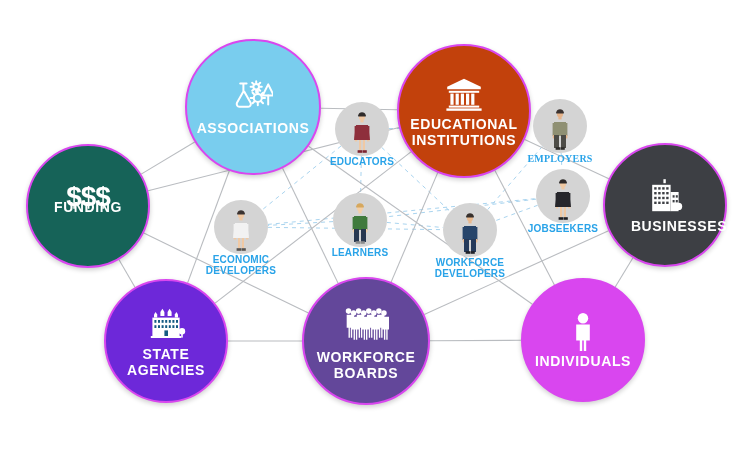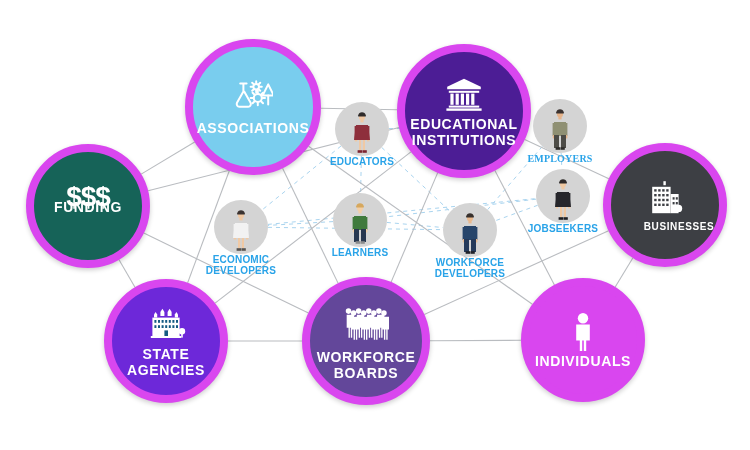--- a/index.html
+++ b/index.html
@@ -11,21 +11,21 @@
     position:relative;
   }
   #stage{position:absolute;inset:0;width:750px;height:450px;}
   #edges{position:absolute;left:0;top:0;width:750px;height:450px;}
 
   
   .hub{
     position:absolute;
     border-radius:50%;
     box-sizing:border-box;
-    border:8px solid #d946ef;
+    border:2px solid #d946ef;
     box-shadow:0 2px 5px rgba(0,0,0,0.20);
     display:flex;
     flex-direction:column;
     align-items:center;
     justify-content:center;
     color:#ffffff;
     text-align:center;
     z-index:5;
   }
   .hub .hub-label{
@@ -116,21 +116,21 @@
               <circle cx="58" cy="22" r="7"></circle>
               <path d="M58 8 v5 M58 31 v5 M44 22 h5 M67 22 h5 M48 12 l4 4 M64 28 l4 4 M68 12 l-4 4 M52 28 l-4 4"></path>
               <circle cx="62" cy="50" r="10"></circle>
               <path d="M62 32 v6 M62 62 v6 M44 50 h6 M74 50 h6 M49 37 l5 5 M70 58 l5 5 M75 37 l-5 5 M54 58 l-5 5"></path>
               <path d="M88 16 L74 44 h28 Z"></path>
               <path d="M88 44 v22"></path>
             </g>
           </svg></span>
         <div class="hub-label" style="font-size: 14px;">Associations</div>
       </div>
-      <div class="hub" style="left: 397px; top: 44px; width: 134px; height: 134px; background: #4c1d95;">
+      <div class="hub" style="left: 397px; top: 44px; width: 134px; height: 134px; background: #c2410c;">
         <span class="hub-icon"><svg width="40" height="40" viewBox="0 0 100 100" fill="#ffffff">
             <path d="M50 12 L92 32 L92 38 L8 38 L8 32 Z"></path>
             <rect x="12" y="42" width="76" height="5"></rect>
             <rect x="16" y="49" width="8" height="28"></rect>
             <rect x="29" y="49" width="8" height="28"></rect>
             <rect x="42" y="49" width="8" height="28"></rect>
             <rect x="55" y="49" width="8" height="28"></rect>
             <rect x="68" y="49" width="8" height="28"></rect>
             <rect x="12" y="79" width="76" height="5"></rect>
             <rect x="6" y="86" width="88" height="6"></rect>
@@ -160,21 +160,21 @@
               <rect x="33" y="64" width="6" height="6"></rect>
               <rect x="43" y="64" width="6" height="6"></rect>
               <rect x="53" y="64" width="6" height="6"></rect>
               <rect x="69" y="48" width="5" height="6"></rect>
               <rect x="77" y="48" width="5" height="6"></rect>
               <rect x="69" y="60" width="5" height="6"></rect>
               <rect x="77" y="60" width="5" height="6"></rect>
             </g>
             <circle cx="84" cy="76" r="9"></circle>
           </svg></span>
-        <div class="hub-label" style="font-size: 10px; margin-left: 28px;">Businesses</div>
+        <div class="hub-label" style="font-size: 14px; margin-left: 28px;">Businesses</div>
       </div>
       <div class="hub" style="left: 104px; top: 279px; width: 124px; height: 124px; background: #6d28d9;">
         <span class="hub-icon"><svg width="40" height="40" viewBox="0 0 100 100" fill="#ffffff">
             <path d="M20 34 L20 26 L24 20 L28 26 L28 34 Z"></path>
             <path d="M36 30 L36 20 L41 12 L46 20 L46 30 Z"></path>
             <path d="M54 30 L54 20 L59 12 L64 20 L64 30 Z"></path>
             <path d="M72 34 L72 26 L76 20 L80 26 L80 34 Z"></path>
             <rect x="16" y="34" width="68" height="46"></rect>
             <g fill="#155b83">
               <rect x="21" y="40" width="5" height="7"></rect>

